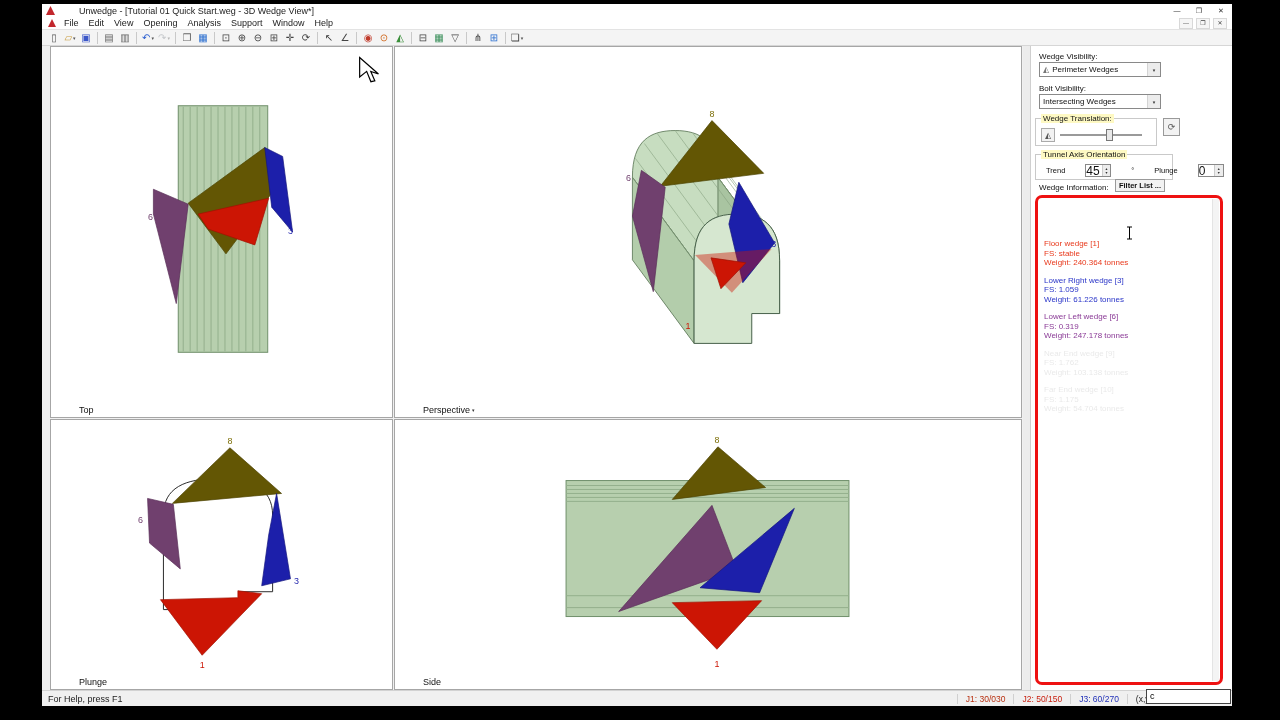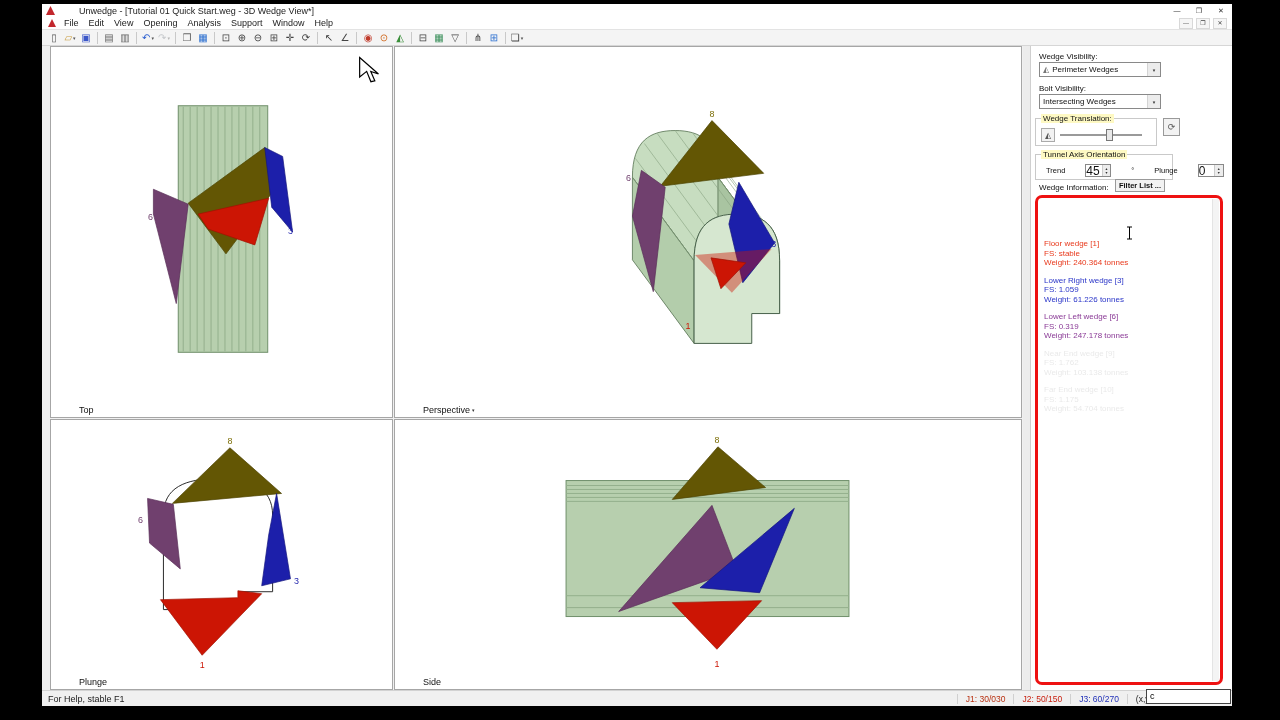--- a/index.html
+++ b/index.html
@@ -364,21 +364,21 @@
                 <div>FS: 1.175</div>
                 <div>Weight: 54.704 tonnes</div>
               </div>
             </div>
         <div class="wedge-box-scroll"></div>
       </div>
     </div>
   </div>
 
   <div class="statusbar">
-    <span class="status-help">For Help, stable F1</span>
+    <span class="status-help">For Help, press F1</span>
     <span id="status-segments">
           <span class="status-seg" style="color: rgb(184, 48, 16);">J1: 30/030</span>
           <span class="status-seg" style="color: rgb(200, 32, 16);">J2: 50/150</span>
           <span class="status-seg" style="color: rgb(32, 48, 184);">J3: 60/270</span>
           <span class="status-seg" style="color: rgb(34, 34, 34);">(x,y)= -37.039, 325.234</span>
         </span>
   </div>
 
   <span class="cursor-arrow">
     <svg width="28" height="32" viewBox="0 0 28 32">

